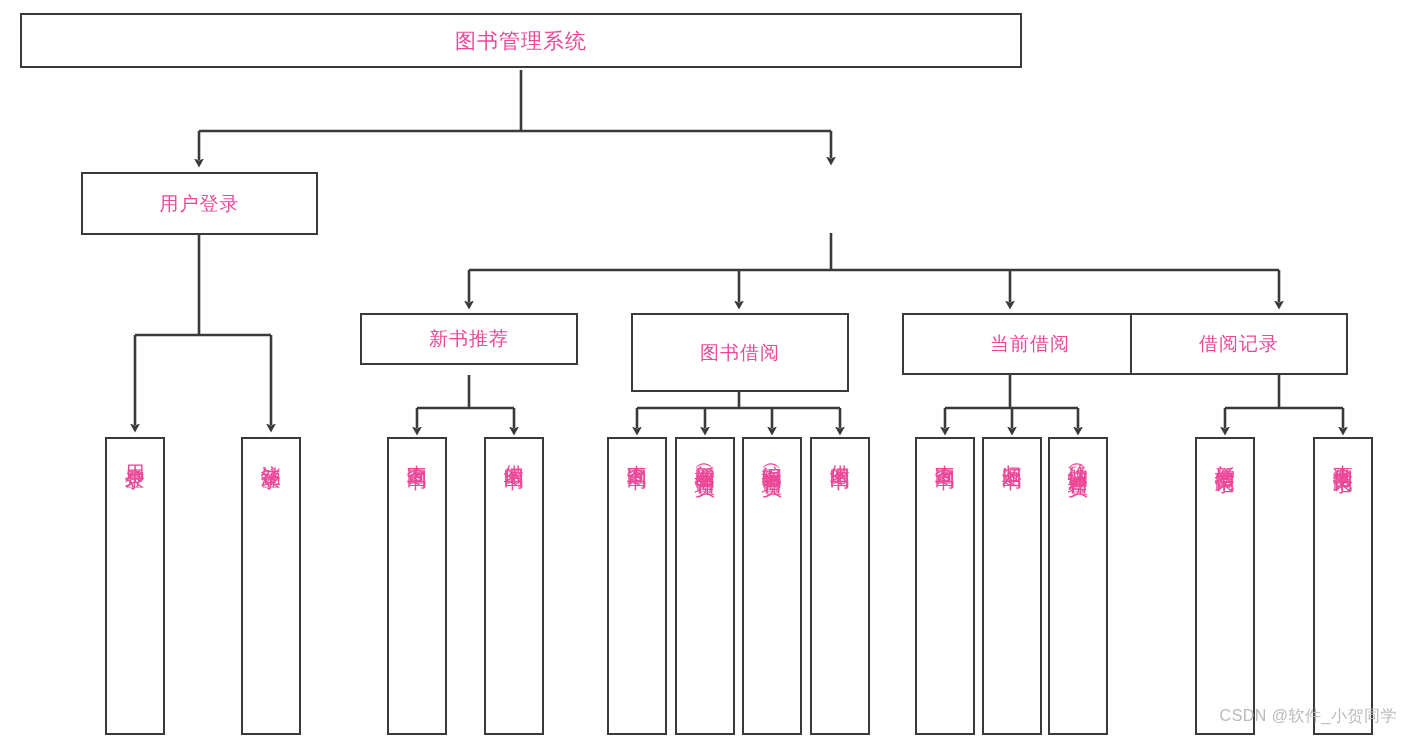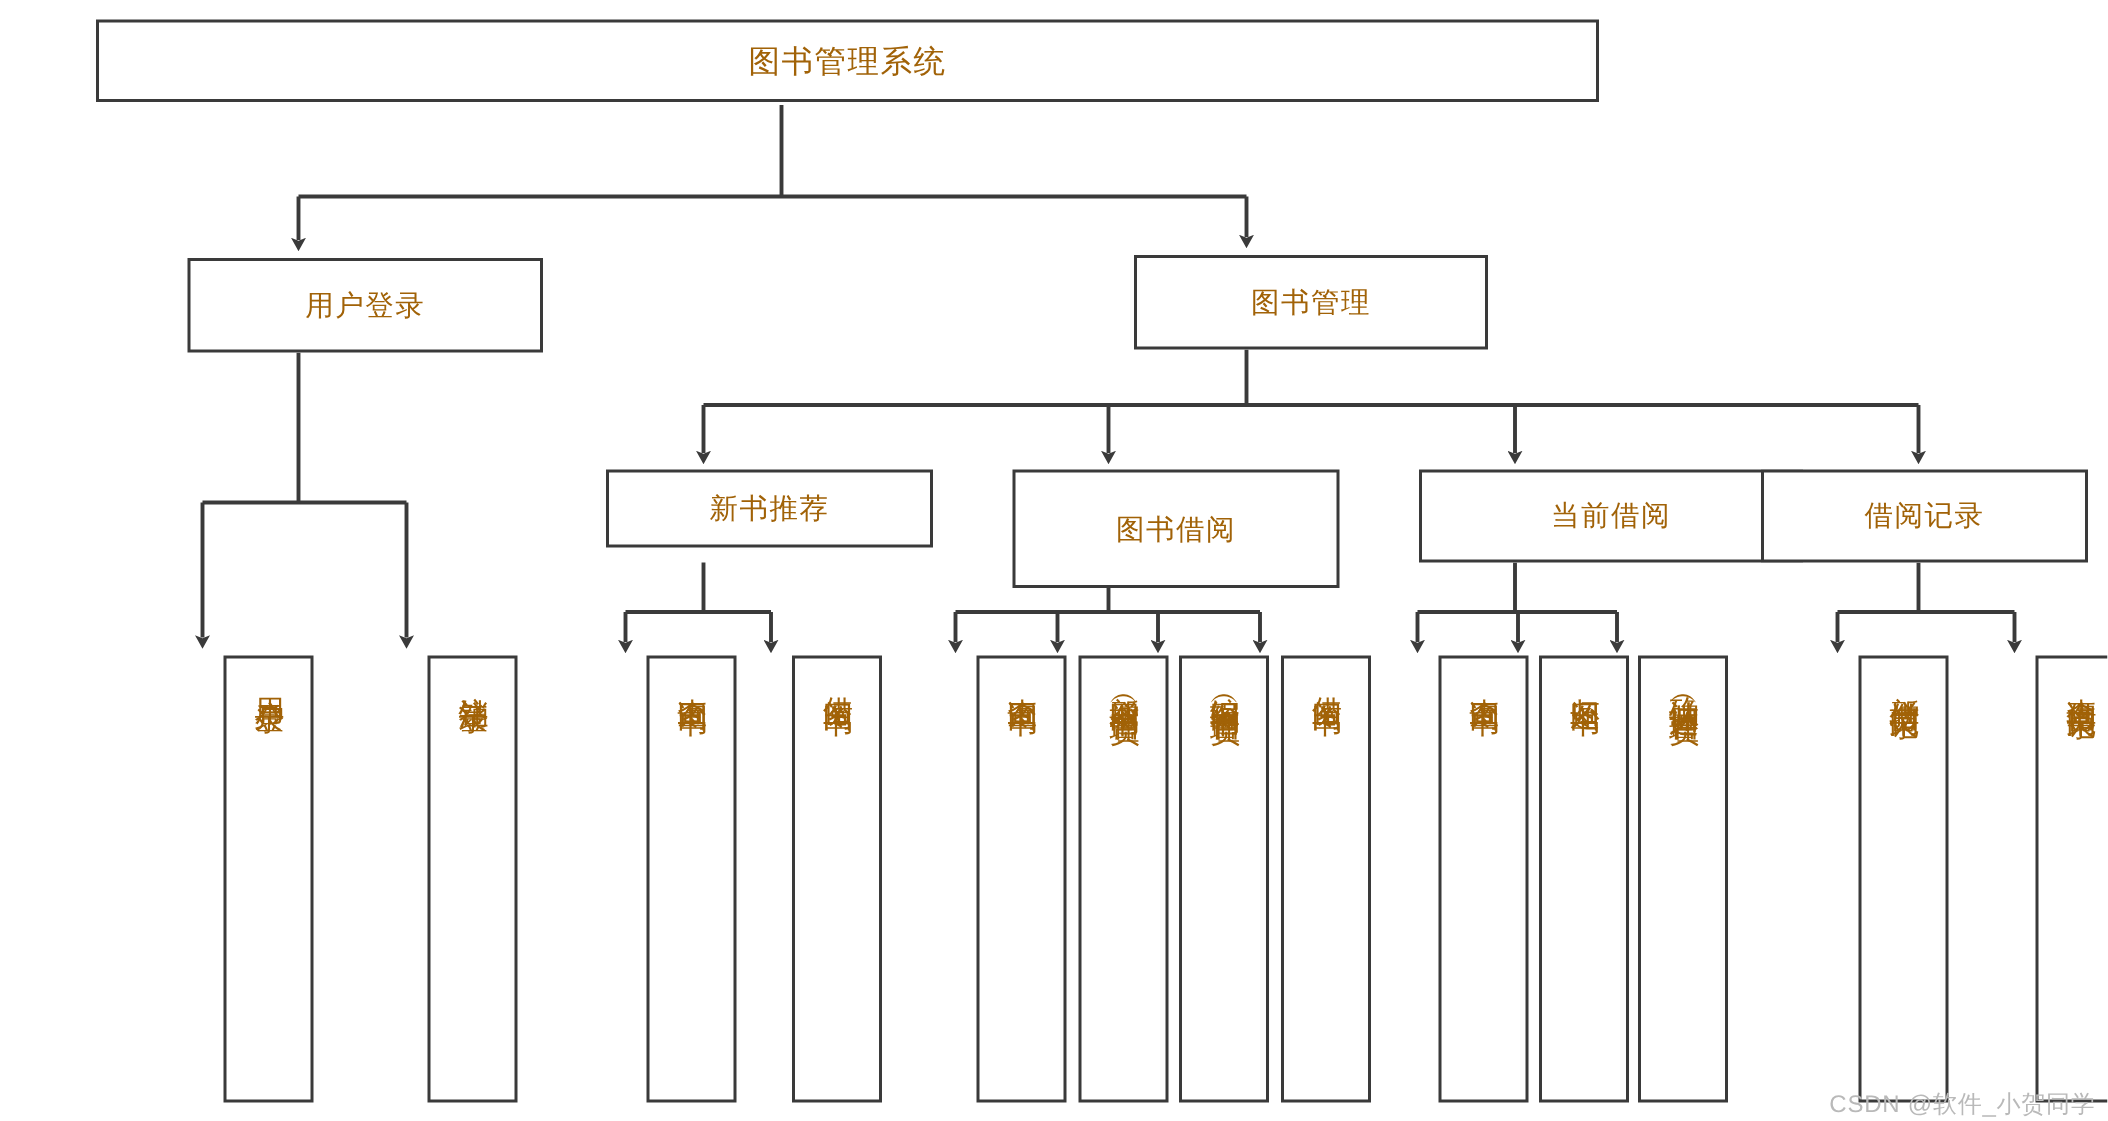--- a/index.html
+++ b/index.html
@@ -27,24 +27,23 @@
     pointer-events: none;
   }
   .node {
     position: absolute;
     box-sizing: border-box;
     background: #ffffff;
     border: 2px solid #3a3a3a;
     display: flex;
     align-items: center;
     justify-content: center;
-    color: #a16207;
+    color: #ec4899;
     text-align: right;
     z-index: 2;
-    margin-left: 44px;
   }
   .node.root {
     font-size: 21px;
   }
   .node.level1 {
     font-size: 19px;
   }
   .node.level2 {
     font-size: 19px;
   }
@@ -61,21 +60,21 @@
     line-height: 1.12;
     white-space: nowrap;
   }
   .node .hlabel {
     white-space: nowrap;
     letter-spacing: 1px;
   }
   #watermark {
     position: absolute;
     right: 8px;
-    bottom: 0;
+    bottom: 20px;
     font-size: 16px;
     color: #b9b9b9;
     letter-spacing: 0.5px;
     white-space: nowrap;
     z-index: 3;
     pointer-events: none;
   }
 </style>
 </head>
 <body>
@@ -132,23 +131,20 @@
     </g>
   </svg>
 
   <div class="node root" style="left:20px; top:13px; width:1002px; height:55px;">
     <span class="hlabel">图书管理系统</span>
   </div>
 
   <div class="node level1" style="left:81px; top:172px; width:237px; height:63px;">
     <span class="hlabel">用户登录</span>
   </div>
-  <div class="node level1" style="left:712px; top:170px; width:236px; height:63px;">
-    <span class="hlabel">图书管理</span>
-  </div>
 
   <div class="node level2" style="left:360px; top:313px; width:218px; height:52px;">
     <span class="hlabel">新书推荐</span>
   </div>
   <div class="node level2" style="left:631px; top:313px; width:218px; height:79px;">
     <span class="hlabel">图书借阅</span>
   </div>
   <div class="node level2" style="left:902px; top:313px; width:256px; height:62px;">
     <span class="hlabel">当前借阅</span>
   </div>

